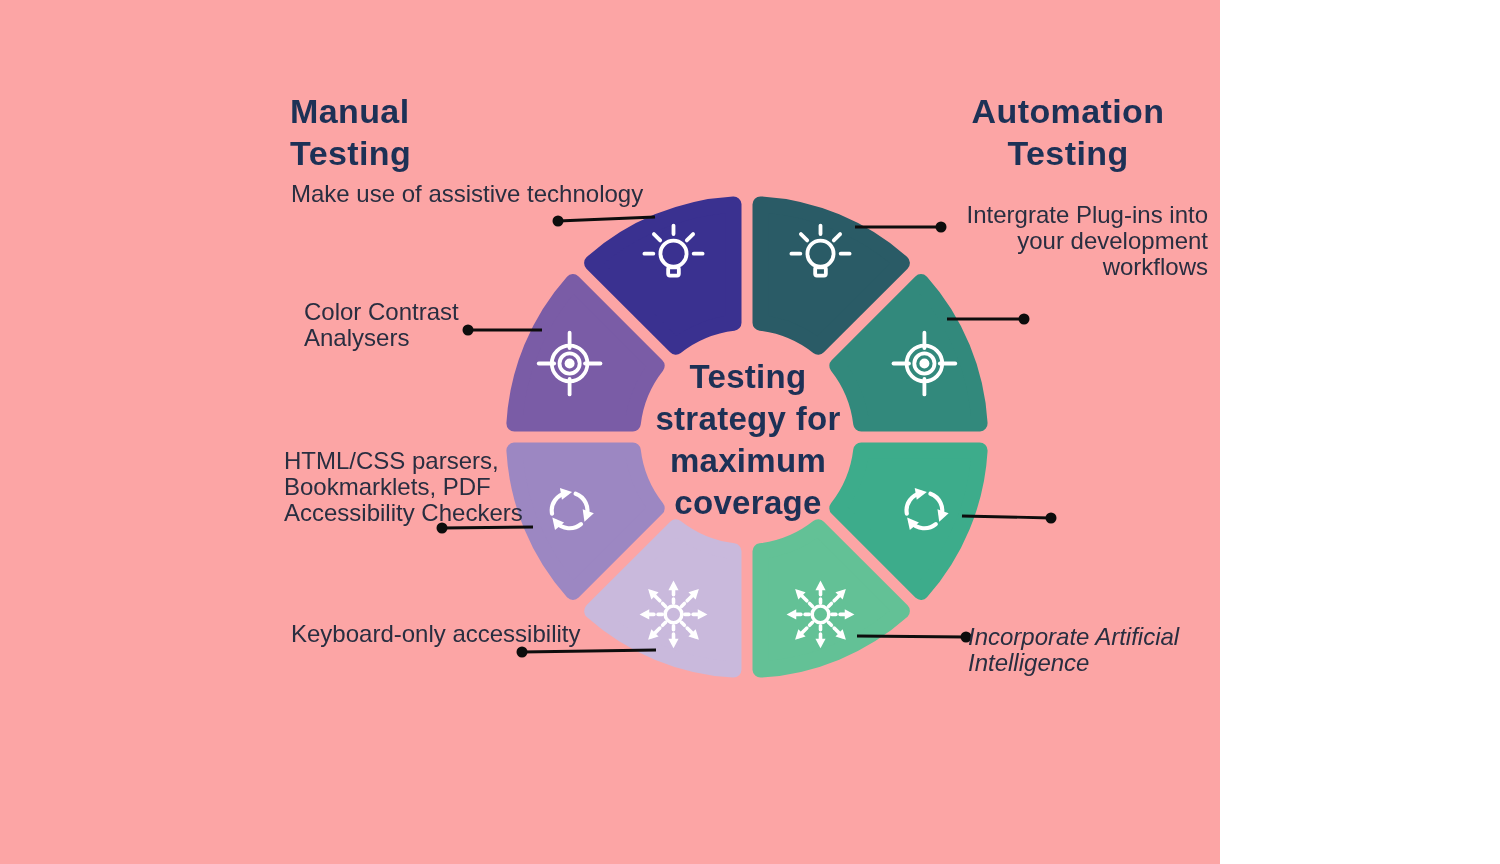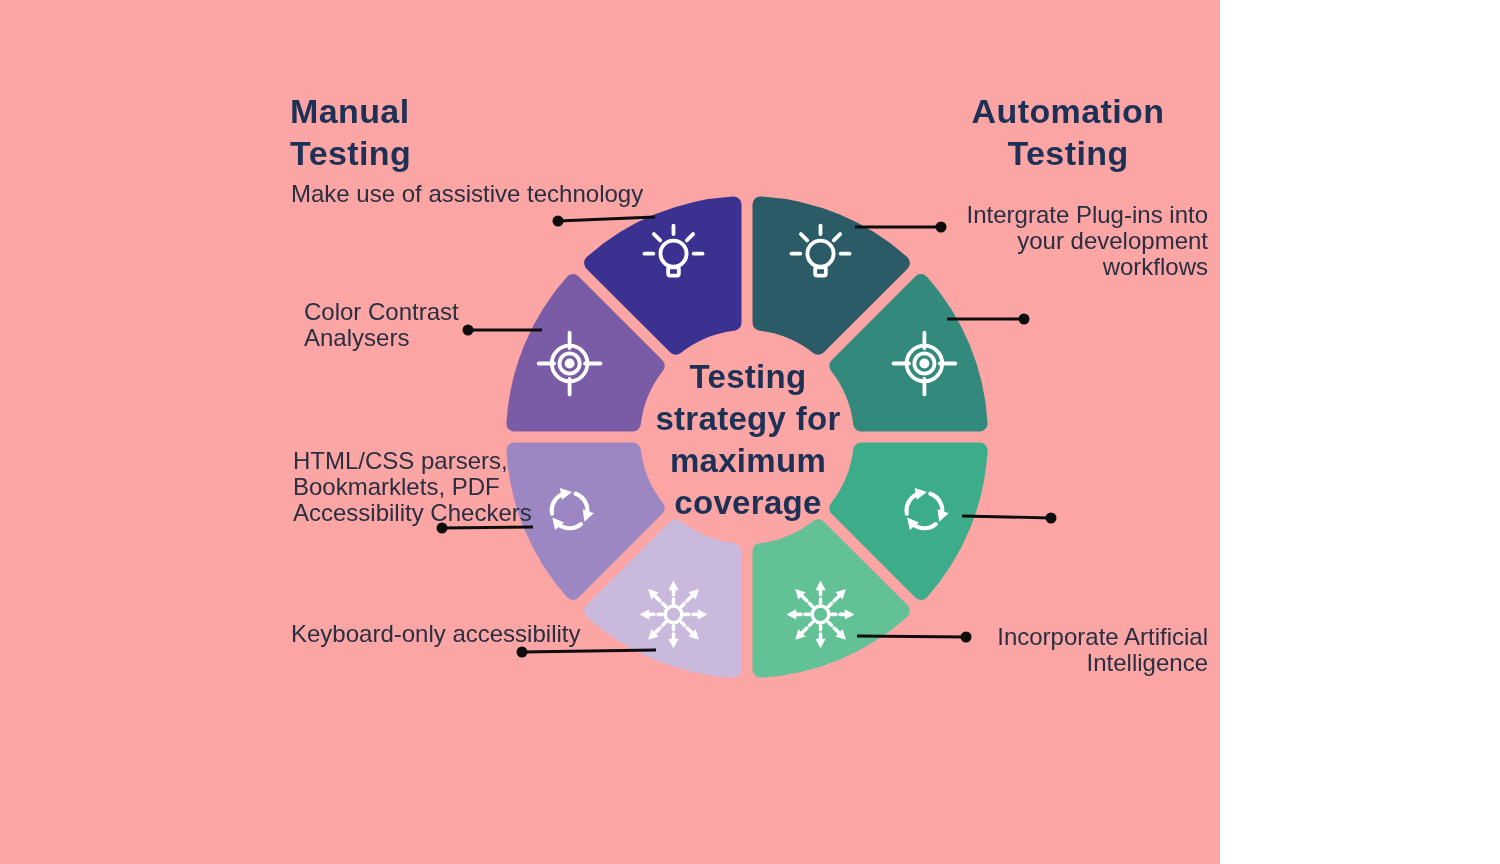--- a/index.html
+++ b/index.html
@@ -13,26 +13,26 @@
     color:var(--heading,#1d3156);white-space:pre-line;letter-spacing:.4px;
   }
   .t-left{left:290px;top:90px;width:300px;text-align:left;}
   .t-right{left:928px;top:90px;width:280px;text-align:center;}
   .seg-label{
     position:absolute;font-size:24px;line-height:26px;
     color:var(--body,#292e40);white-space:pre-line;
   }
   .s0{left:291px;top:181px;width:360px;}
   .s1{left:304px;top:299px;width:230px;}
-  .s2{left:293px;top:448px;width:250px;}
+  .s2{left:284px;top:448px;width:250px;}
   .s3{left:291px;top:621px;width:340px;}
   .s4{left:948px;top:202px;width:260px;text-align:right;}
   .s5{left:1043px;top:307px;width:300px;}
   .s6{left:1037px;top:487px;width:300px;}
-  .s7{left:968px;top:624px;width:240px;text-align:right;}
+  .s7{left:968px;top:624px;width:240px;font-style:italic;}
   .center-label{
     position:absolute;left:618px;top:356px;width:260px;text-align:center;
     font-weight:bold;font-size:33px;line-height:42px;
     color:var(--heading,#1d3156);white-space:pre-line;letter-spacing:.3px;
   }
 </style>
 </head>
 <body>
 
 <div class="canvas">

